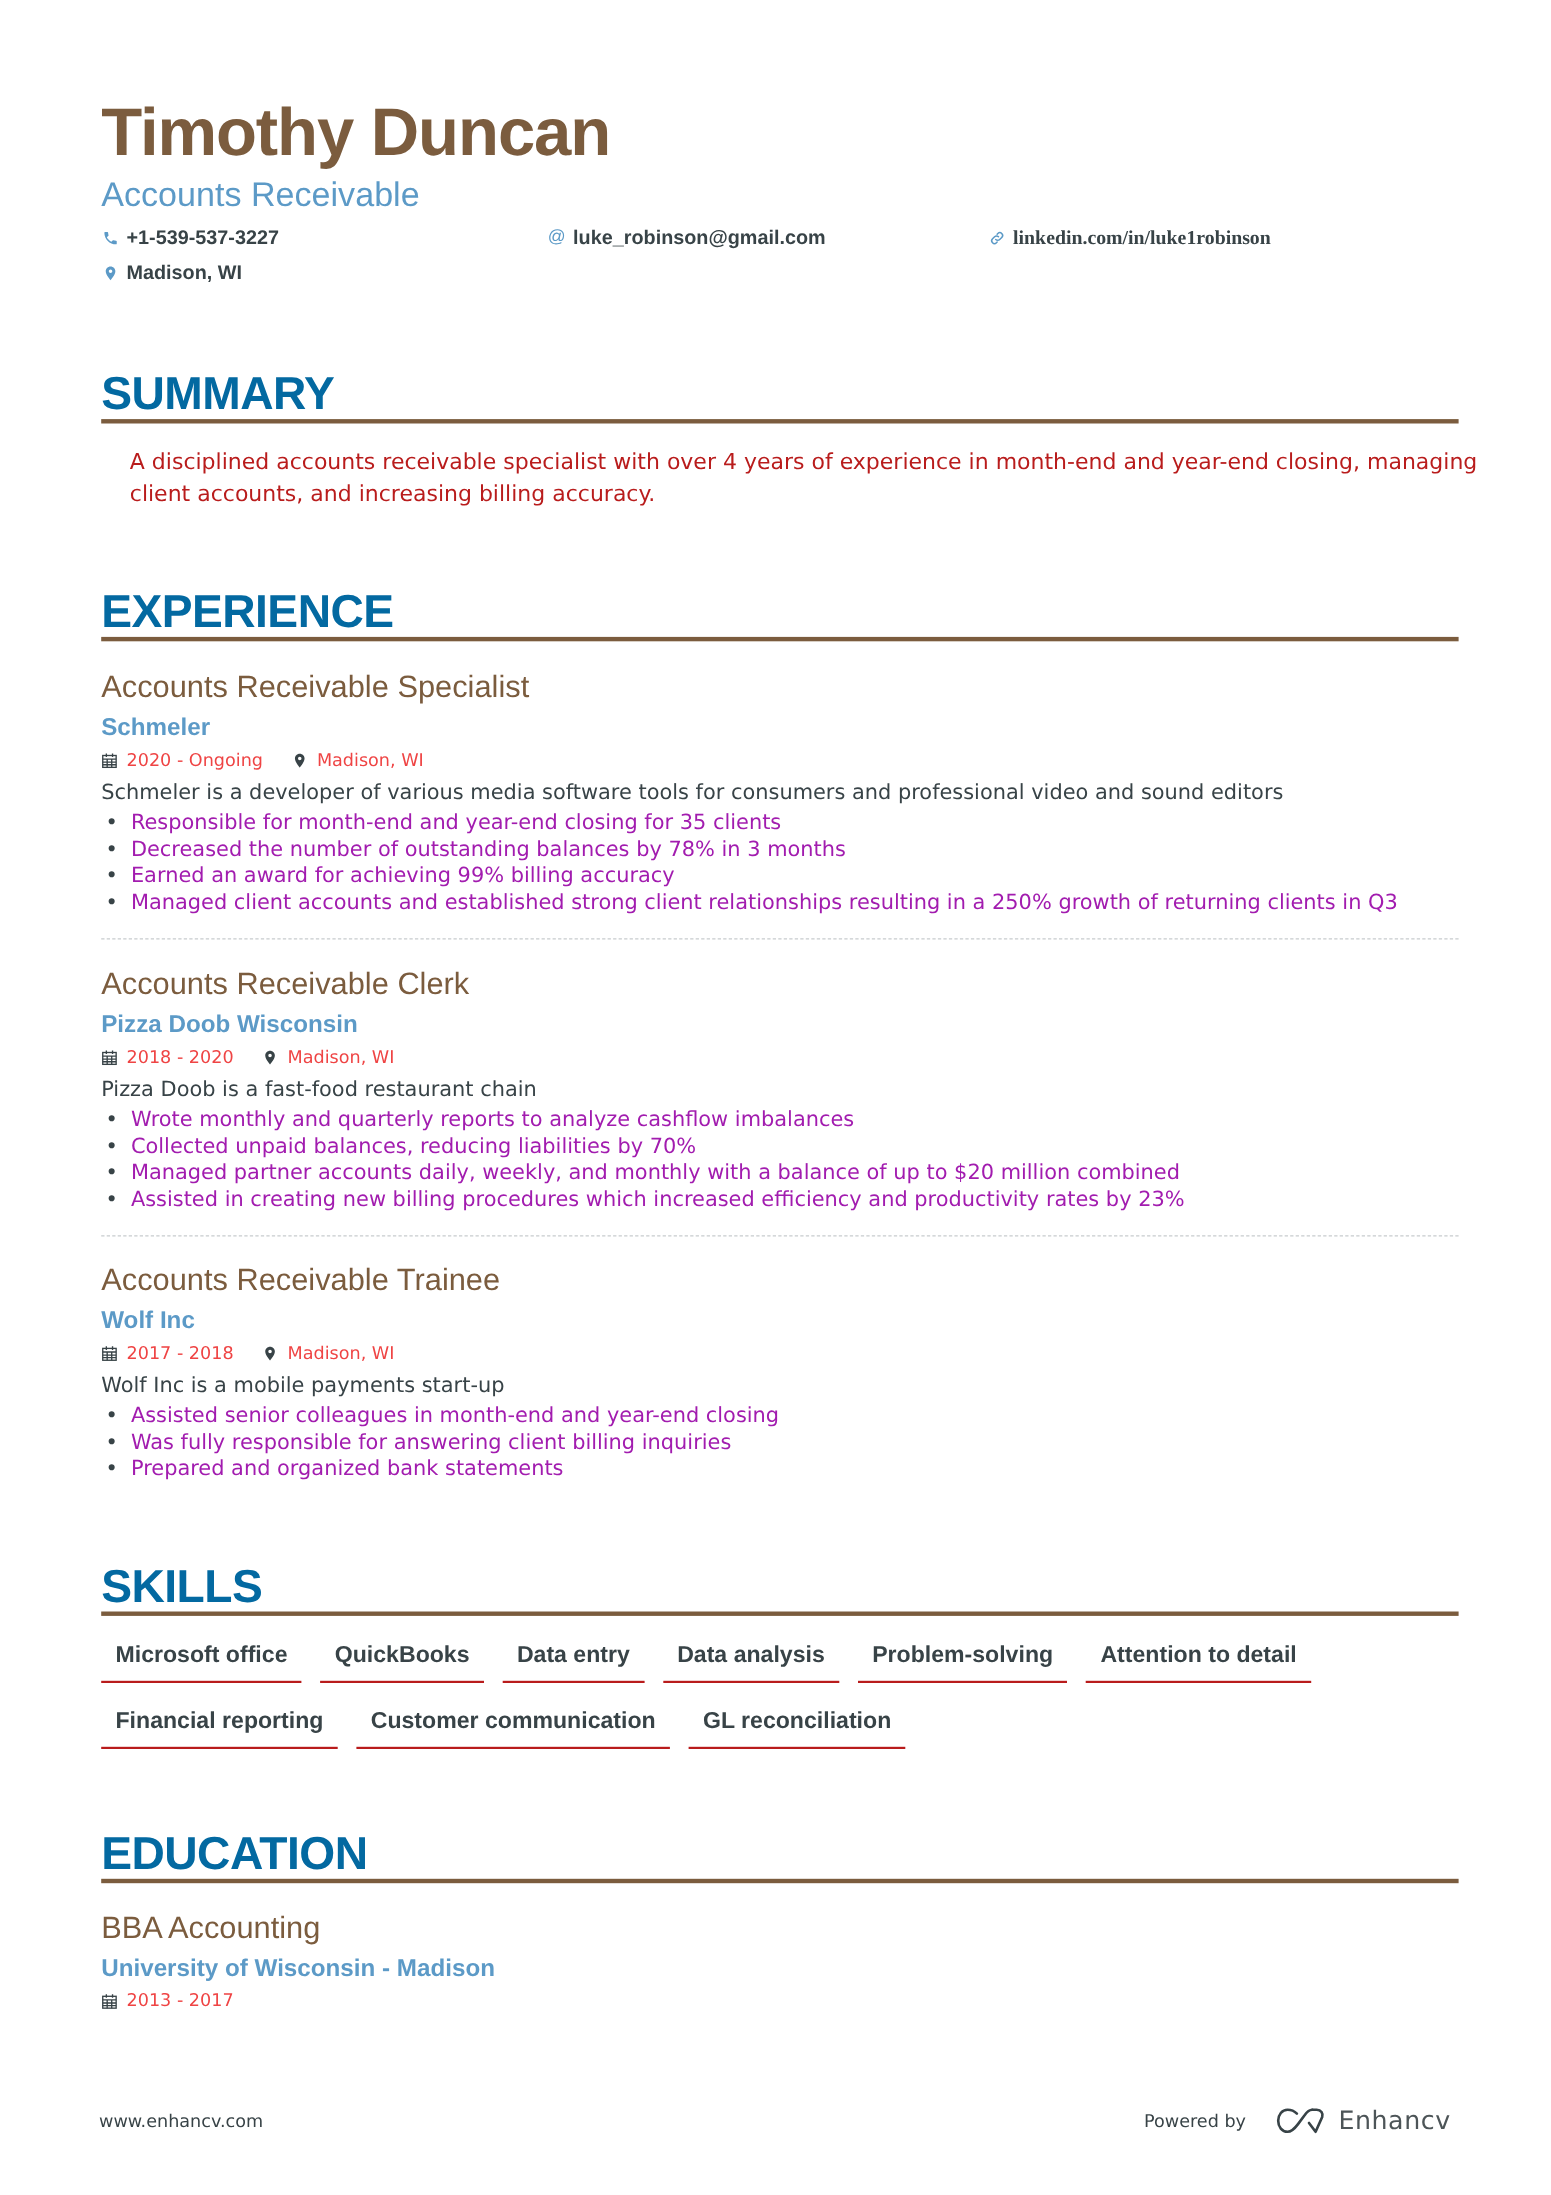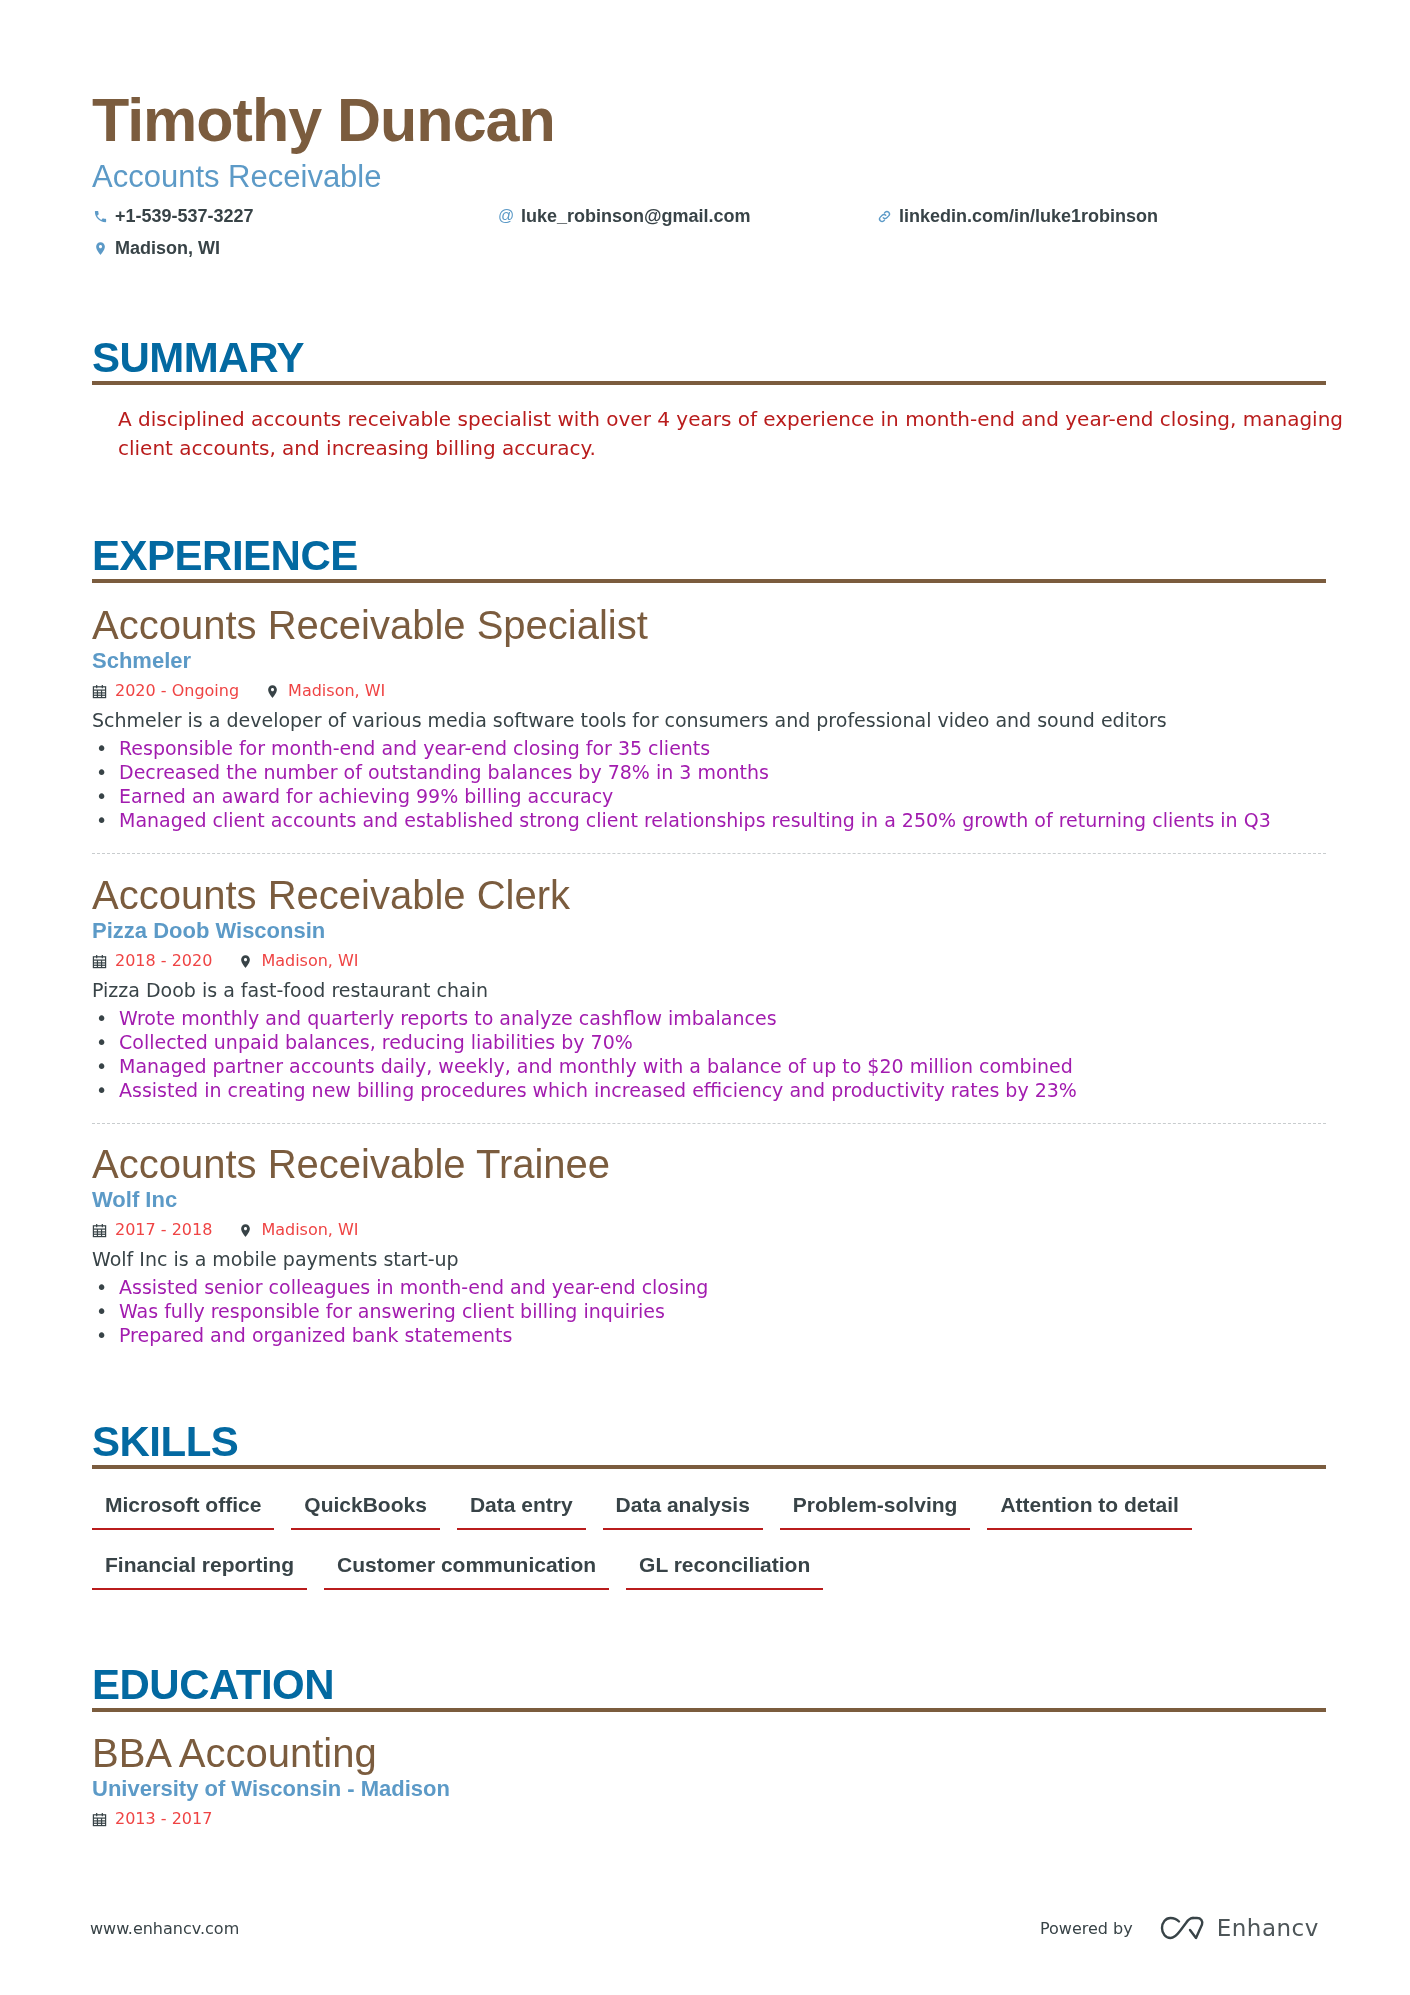--- a/index.html
+++ b/index.html
@@ -46,21 +46,21 @@
       position: absolute; left: 0; width: 1234px; height: 4px; background: #7b5c3e;
     }
     .summary-text {
       position: absolute; left: 0; top: 405px; width: 1234px;
       font-size: 20px; line-height: 29px; color: #b91c1c; margin-left: 26px;
     }
 
     .job { position: absolute; left: 0; width: 1234px; }
     .job-title {
       font-family: "Liberation Sans", sans-serif;
-      font-size: 40px; color: #7b5c3e; line-height: 38px;
+      font-size: 28px; color: #7b5c3e; line-height: 38px;
     }
     .company {
       font-family: "Liberation Sans", sans-serif;
       font-weight: bold; font-size: 22px; color: #5c9ac7; line-height: 32px;
       margin-top: 1px;
     }
     .meta {
       display: flex; align-items: center; font-size: 16px; color: #ef4444;
       line-height: 26px; margin-top: 1px;
     }
@@ -120,21 +120,21 @@
         <svg viewBox="0 0 24 24" fill="#5c9ac7">
             <path d="M6.6 10.8c1.4 2.8 3.8 5.1 6.6 6.6l2.2-2.2c.3-.3.7-.4 1-.2 1.1.4 2.3.6 3.6.6.6 0 1 .4 1 1V20c0 .6-.4 1-1 1C10.6 21 3 13.4 3 4c0-.6.4-1 1-1h3.5c.6 0 1 .4 1 1 0 1.3.2 2.5.6 3.6.1.3 0 .7-.2 1L6.6 10.8z"></path>
           </svg>
       </span>
       <span>+1-539-537-3227</span>
     </div>
     <div class="contact-item" style="left:406px; top:0;">
       <span class="ico" style="font-size:16px; font-weight:normal;">@</span>
       <span>luke_robinson@gmail.com</span>
     </div>
-    <div class="contact-item" style="left:784px; top:0;">
+    <div class="contact-item" style="left:806px; top:0;font-family:Liberation Serif, serif;">
       <span class="ico">
         <svg viewBox="0 0 24 24" fill="none" stroke="#5c9ac7" stroke-width="2.2" stroke-linecap="round">
             <path d="M10 14a4 4 0 0 0 5.7 0l3-3a4 4 0 0 0-5.7-5.7l-1 1"></path>
             <path d="M14 10a4 4 0 0 0-5.7 0l-3 3a4 4 0 0 0 5.7 5.7l1-1"></path>
           </svg>
       </span>
       <span>linkedin.com/in/luke1robinson</span>
     </div>
     <div class="contact-item" style="left:0; top:32px;">
       <span class="ico">

